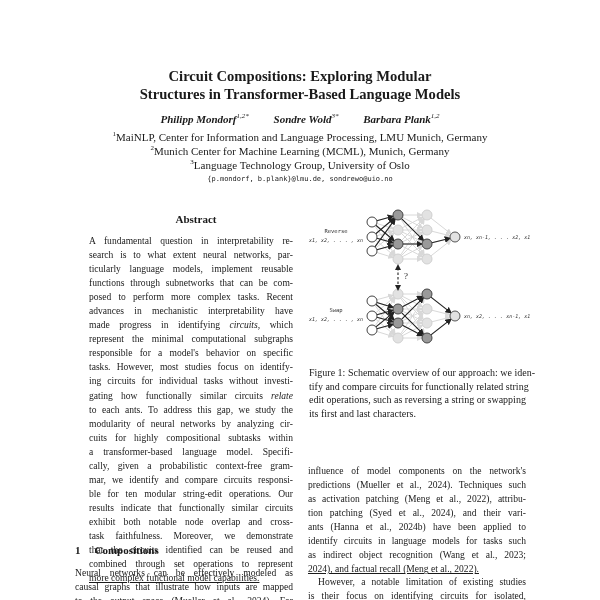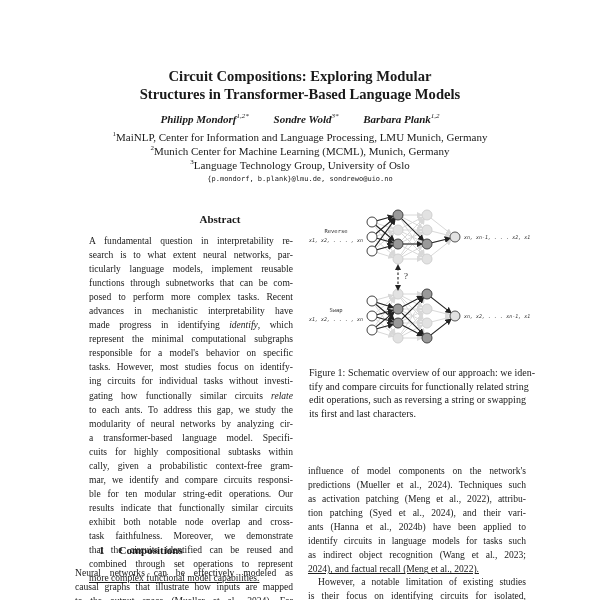--- a/index.html
+++ b/index.html
@@ -8,21 +8,21 @@
   .abs { position: absolute; }
   .title { left: 0; width: 600px; top: 67px; text-align: center; font-weight: bold;
            font-size: 14.6px; line-height: 18px; }
   .authors { left: 0; width: 600px; top: 112px; text-align: center; font-weight: bold; font-size: 11px; font-style: italic; }
   .authors span.author { margin: 0 11px; }
   .authors sup { font-weight: normal; font-size: 7px; }
   .affil { left: 0; width: 600px; text-align: center; font-size: 11px; line-height: 14px; }
   .affil sup { font-size: 7px; }
   .email { left: 0; width: 600px; top: 175px; text-align: center;
            font-family: "DejaVu Sans Mono", monospace; font-size: 7px; }
-  .heading { font-weight: bold; font-size: 11px; padding-left: 24px; }
+  .heading { font-weight: bold; font-size: 11px; }
   .para { font-size: 9.55px; line-height: 14.05px; text-align: justify; }
   .para .ln { display: block; text-align: justify; text-align-last: justify; white-space: nowrap; height: 14.05px; }
   .para .ln.last { text-align-last: left; text-decoration: underline; }
   .caption { font-size: 10px; line-height: 13.6px; }
   .caption .ln { display: block; text-align-last: justify; white-space: nowrap; }
   .caption .ln.last { text-align-last: left; }
   em { font-style: italic; }
   svg text { font-family: "DejaVu Sans Mono", monospace; }
 </style>
 </head>
@@ -46,30 +46,30 @@
 
 <div class="abs heading" style="left:0;width:392px;top:213px;text-align:center">Abstract</div>
 
 <div class="abs para" id="abstract-body" style="left:89px;top:234px;width:204px">
   <span class="ln">A fundamental question in interpretability re-</span>
   <span class="ln">search is to what extent neural networks, par-</span>
   <span class="ln">ticularly language models, implement reusable</span>
   <span class="ln">functions through subnetworks that can be com-</span>
   <span class="ln">posed to perform more complex tasks. Recent</span>
   <span class="ln">advances in mechanistic interpretability have</span>
-  <span class="ln italic-target">made progress in identifying <em>identify</em>, which</span>
+  <span class="ln italic-target">made progress in identifying <em>circuits</em>, which</span>
   <span class="ln">represent the minimal computational subgraphs</span>
   <span class="ln">responsible for a model's behavior on specific</span>
   <span class="ln">tasks. However, most studies focus on identify-</span>
   <span class="ln">ing circuits for individual tasks without investi-</span>
   <span class="ln italic-target">gating how functionally similar circuits <em>relate</em></span>
   <span class="ln">to each ants. To address this gap, we study the</span>
   <span class="ln">modularity of neural networks by analyzing cir-</span>
+  <span class="ln">cuits for highly compositional subtasks within</span>
   <span class="ln">a transformer-based language model. Specifi-</span>
-  <span class="ln">cuits for highly compositional subtasks within</span>
   <span class="ln">cally, given a probabilistic context-free gram-</span>
   <span class="ln">mar, we identify and compare circuits responsi-</span>
   <span class="ln">ble for ten modular string-edit operations. Our</span>
   <span class="ln">results indicate that functionally similar circuits</span>
   <span class="ln">exhibit both notable node overlap and cross-</span>
   <span class="ln">task faithfulness. Moreover, we demonstrate</span>
   <span class="ln">that the circuits identified can be reused and</span>
   <span class="ln">combined through set operations to represent</span>
   <span class="ln last">more complex functional model capabilities.</span>
 </div>

